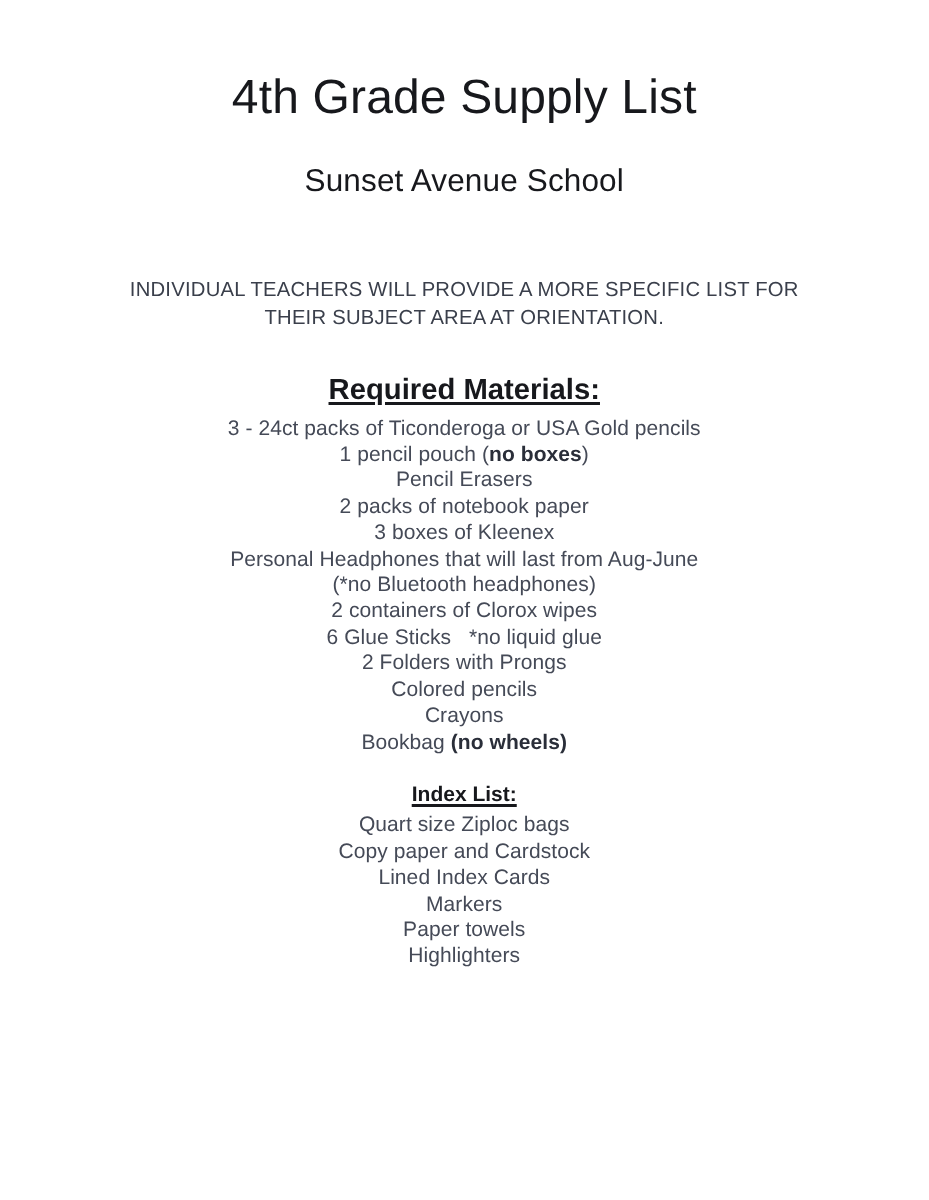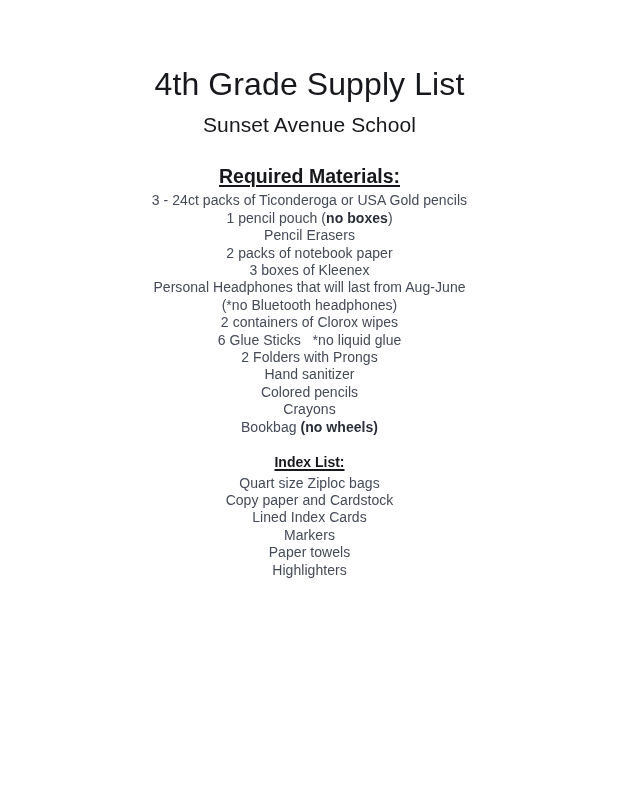--- a/index.html
+++ b/index.html
@@ -24,31 +24,31 @@
     position: relative;
   }
 
   .doc-title {
     text-align: center;
     font-size: 32px;
     font-weight: 500;
     color: #17181c;
     letter-spacing: 0.1px;
     margin: 0;
-    padding-top: 66px;
+    padding-top: 46px;
     line-height: 1.18;
   }
 
   .doc-subtitle {
     text-align: center;
     font-size: 21px;
     font-weight: 400;
     color: #17181c;
     letter-spacing: 0.1px;
-    margin: 0;
+    margin: 16px;
     padding-top: 8px;
     line-height: 1.2;
   }
 
   .notice {
     text-align: center;
     font-size: 13.5px;
     font-weight: 400;
     color: #3a3f4b;
     letter-spacing: 0.15px;
@@ -108,35 +108,35 @@
 </style>
 </head>
 <body>
 
 <div class="page">
 
   <h1 class="doc-title">4th Grade Supply List</h1>
 
   <h2 class="doc-subtitle">Sunset Avenue School</h2>
 
+  <p class="notice">INDIVIDUAL TEACHERS WILL PROVIDE A MORE SPECIFIC LIST FOR THEIR SUBJECT AREA AT ORIENTATION.</p>
 
   <h3 class="section-heading required">Required Materials:</h3>
 
   <ul class="list required-list">
       <li>3 - 24ct packs of Ticonderoga or USA Gold pencils</li>
       <li>1 pencil pouch (<b>no boxes</b>)</li>
       <li>Pencil Erasers</li>
       <li>2 packs of notebook paper</li>
       <li>3 boxes of Kleenex</li>
       <li>Personal Headphones that will last from Aug-June</li>
       <li>(*no Bluetooth headphones)</li>
       <li>2 containers of Clorox wipes</li>
       <li>6 Glue Sticks   *no liquid glue</li>
       <li>2 Folders with Prongs</li>
-      <li>Hand sanitizer</li>
       <li>Colored pencils</li>
       <li>Crayons</li>
       <li>Bookbag <b>(no wheels)</b></li>
     </ul>
 
   <div class="gap"></div>
 
   <h3 class="section-heading wish">Index List:</h3>
 
   <ul class="list wish-list">

